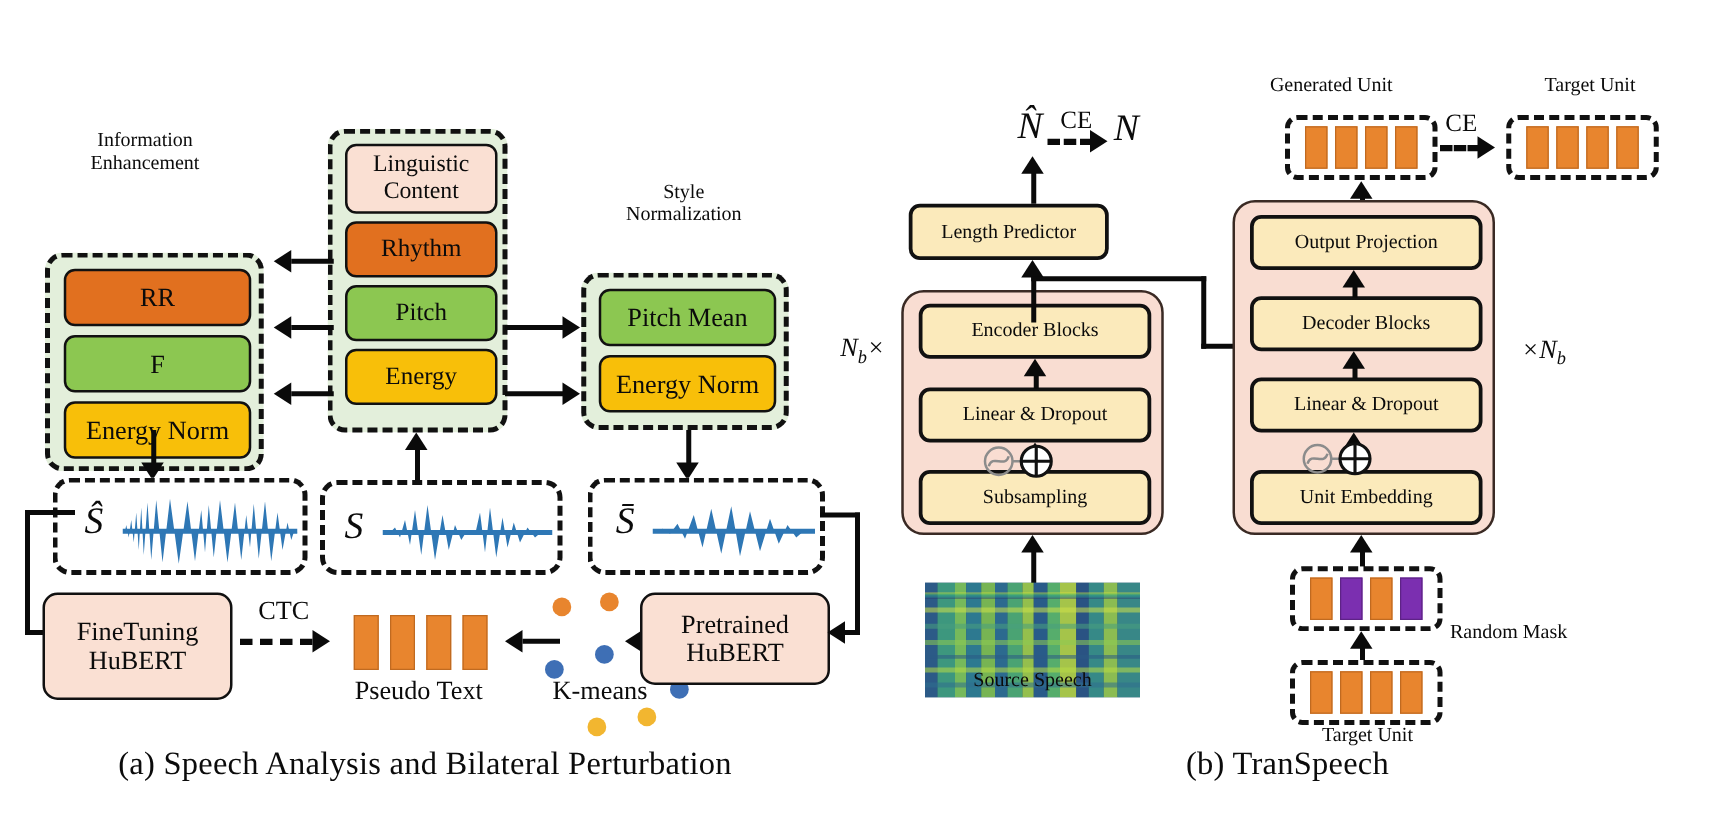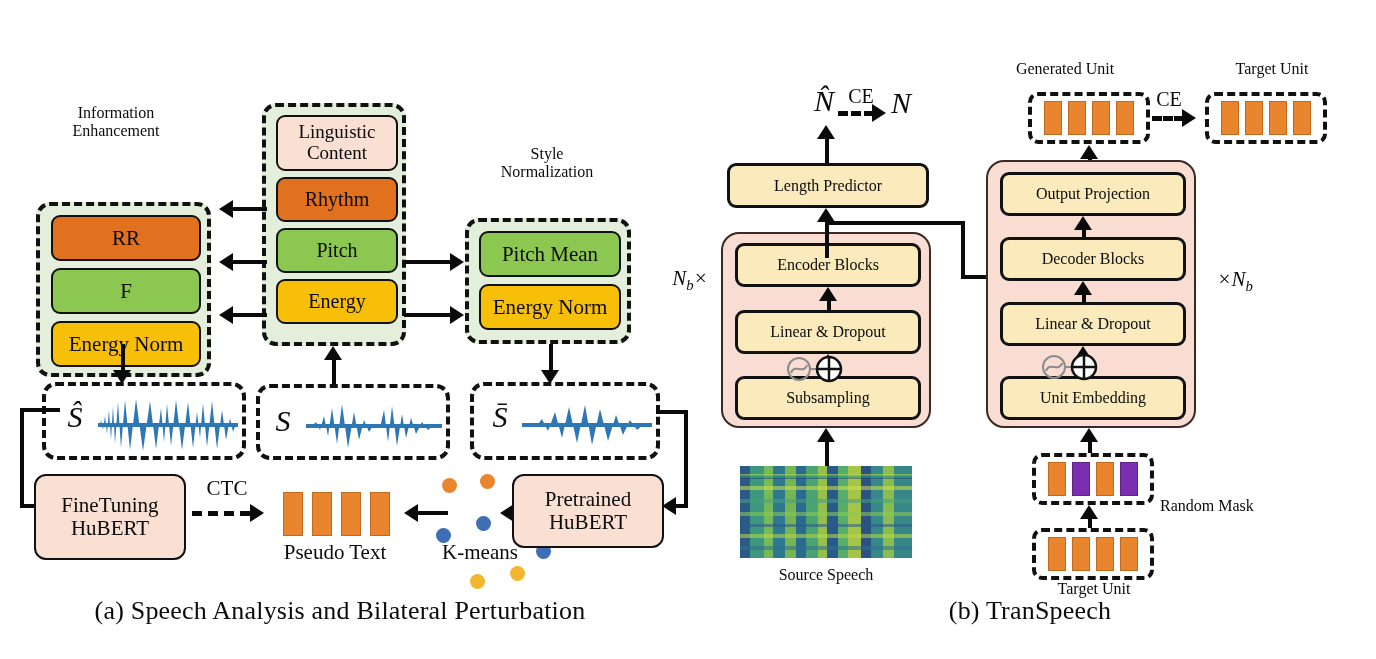--- a/index.html
+++ b/index.html
@@ -267,21 +267,21 @@
     <div class="dline" style="left:0px; top:6px; width:36px;"></div>
     <div class="arrowhead ah-right" style="left:34px; top:-1px;"></div>
   </div>
   <div class="abs label" style="left:886px; top:86px; font-size:30px; font-style:italic; width:30px;">N</div>
 
   <div class="abs" style="left:817px; top:125px; width:20px; height:38px;">
     <div class="ln vline" style="left:8px; top:12px; height:26px;"></div>
     <div class="arrowhead ah-up" style="left:0px; top:0px;"></div>
   </div>
 
-  <div class="abs pill c-cream label t22" style="left:727px; top:163px; width:202px; height:45px; border:3px solid #111;">Length Predictor</div>
+  <div class="abs pill c-cream label t22" style="left:727px; top:163px; width:160px; height:45px; border:3px solid #111;">Length Predictor</div>
 
   <div class="abs label t21" style="left:659px; top:243px; width:62px; font-style:italic;">
     <span>N<sub style="font-size:.7em">b</sub>×</span>
   </div>
 
   <div class="abs module" style="left:721px; top:232px; width:210px; height:196px;">
     <div class="pill c-cream label t22" style="position:absolute; left:12px; top:9px; width:186px; height:44px; border:3px solid #111;">Encoder Blocks</div>
     <div class="pill c-cream label t22" style="position:absolute; left:12px; top:76px; width:186px; height:44px; border:3px solid #111;">Linear &amp; Dropout</div>
     <div class="pill c-cream label t22" style="position:absolute; left:12px; top:142px; width:186px; height:44px; border:3px solid #111;">Subsampling</div>
 
@@ -352,21 +352,21 @@
     <g opacity=".55">
       <rect x="0" y="8" width="172" height="5" fill="url(#vg)"></rect>
       <rect x="0" y="20" width="172" height="4" fill="#cfe24a"></rect>
       <rect x="0" y="33" width="172" height="4" fill="#49a07f"></rect>
       <rect x="0" y="46" width="172" height="4" fill="#8ecb52"></rect>
       <rect x="0" y="58" width="172" height="3" fill="#2b5a86"></rect>
       <rect x="0" y="68" width="172" height="4" fill="#b9dd45"></rect>
       <rect x="0" y="80" width="172" height="4" fill="#2f6f8f"></rect>
     </g>
   </svg>
-  <div class="abs label t22" style="left:730px; top:566px; width:192px;text-align:center;">Source Speech</div>
+  <div class="abs label t22" style="left:730px; top:536px; width:192px;text-align:center;">Source Speech</div>
 
   <div class="abs label t22" style="left:973px; top:60px; width:184px;">Generated Unit</div>
   <div class="abs unitbox" style="left:1028px; top:92px; width:122px; height:52px;">
     <div class="unit"></div>
     <div class="unit"></div>
     <div class="unit"></div>
     <div class="unit"></div>
   </div>
 
   <div class="abs label t20" style="left:1149px; top:88px; width:40px;">CE</div>

